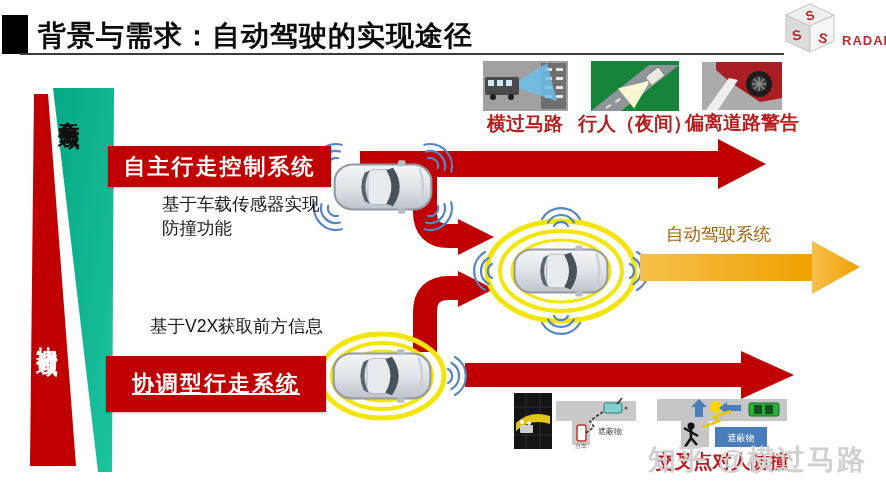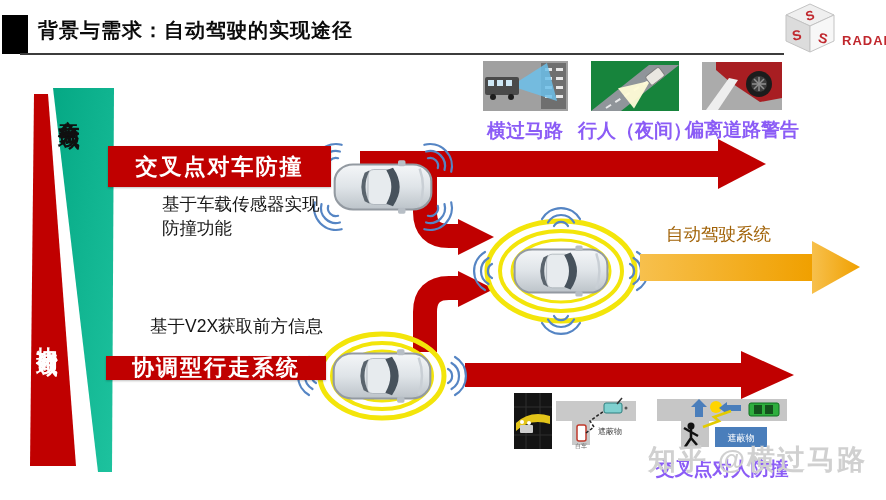--- a/index.html
+++ b/index.html
@@ -2,46 +2,46 @@
 <html><head>
 <meta charset="utf-8">
 <style>
   html,body{margin:0;padding:0;background:#e8e8e8;}
   .slide{
     position:relative;width:886px;height:500px;background:#ffffff;overflow:hidden;
     font-family:"Liberation Sans",sans-serif;
   }
   
   .title-square{position:absolute;left:2px;top:15px;width:26px;height:39px;background:#000;z-index:4;}
-  .page-title{position:absolute;left:38px;top:17px;font-size:20px;font-weight:bold;color:#0b0b0b;letter-spacing:1px;z-index:4;white-space:nowrap;}
+  .page-title{position:absolute;left:38px;top:17px;font-size:28px;font-weight:bold;color:#0b0b0b;letter-spacing:1px;z-index:4;white-space:nowrap;}
   .title-rule{position:absolute;left:20px;top:53px;width:764px;height:2px;background:#3c3c3c;z-index:4;}
   .logo{position:absolute;left:780px;top:2px;z-index:4;}
   
   .wedges{position:absolute;left:28px;top:86px;width:92px;height:392px;z-index:1;}
   .wedge{position:absolute;left:0;top:0;width:92px;height:392px;}
   .wedge.green{background:linear-gradient(100deg,#00a37f,#1fc4a0);clip-path:polygon(25px 2px,86px 2px,84px 386px,70px 386px);}
   .wedge.red{background:#c00000;clip-path:polygon(6px 8px,20px 8px,48px 380px,2px 380px);}
   .vlabel{position:absolute;writing-mode:vertical-rl;text-orientation:upright;font-weight:bold;font-size:21px;letter-spacing:3px;z-index:2;line-height:1;}
   .vlabel.comp{left:59px;top:103px;color:#101010;}
   .vlabel.coop{left:37px;top:330px;color:#ffffff;}
   
   .gfx{position:absolute;left:0;top:0;z-index:3;}
   
   .sys-box{position:absolute;background:#c00000;color:#fff;font-weight:bold;font-size:22px;letter-spacing:2px;display:flex;align-items:center;justify-content:center;z-index:4;white-space:nowrap;box-shadow:0 1px 2px rgba(0,0,0,.25);}
   .sys-box.upper{left:108px;top:146px;width:223px;height:41px;}
-  .sys-box.lower{left:106px;top:356px;width:220px;height:24px;}
+  .sys-box.lower{left:106px;top:356px;width:220px;height:56px;text-decoration:underline;}
   
   .desc{position:absolute;font-size:17.5px;color:#161616;line-height:1.35;z-index:4;white-space:nowrap;}
   .desc.sensor{left:152px;top:193px;margin-left:10px;}
   .desc.v2x{left:150px;top:315px;text-align:right;}
   .arrow-label{position:absolute;left:666px;top:222px;font-size:17.5px;color:#a16207;z-index:4;white-space:nowrap;}
   
   .fig{position:absolute;display:flex;flex-direction:column;align-items:center;z-index:2;}
   .fig .imgrow{display:flex;gap:4px;align-items:flex-end;}
-  .fig .cap{position:relative;z-index:6;margin-top:7px;font-size:19px;font-weight:600;color:#8b5cf6;white-space:nowrap;}
+  .fig .cap{position:relative;z-index:6;font-size:19px;font-weight:600;color:#b91c1c;white-space:nowrap;}
   .fig.a{left:455px;top:61px;width:140px;}
   .fig.b{left:570px;top:61px;width:130px;}
   .fig.c{left:672px;top:62px;width:140px;}
   .fig.d{left:495px;top:393px;width:160px;}
   .fig.e{left:638px;top:393px;width:168px;}
   
   .watermark{position:absolute;left:648px;top:441px;font-size:28px;font-weight:bold;color:#d0d0d0;z-index:5;letter-spacing:2px;white-space:nowrap;}
 </style>
 </head>
 <body>
@@ -144,21 +144,21 @@
       <use href="#arcset" transform="translate(561,312) rotate(90)"></use>
       <use href="#car" x="513" y="245" width="96" height="52"></use>
     </g>
 
     <g>
       <rect x="640" y="254" width="172" height="27" fill="url(#goldGrad)"></rect>
       <polygon points="812,241 860,267 812,294" fill="url(#goldGrad)"></polygon>
     </g>
   </svg>
 
-  <div class="sys-box upper">交叉点对车防撞</div>
+  <div class="sys-box upper">自主行走控制系统</div>
   <div class="sys-box lower">协调型行走系统</div>
 
   <div class="desc sensor">
     <span style="display:block">基于车载传感器实现</span>
     <span style="display:block">防撞功能</span>
   </div>
   <div class="desc v2x">基于V2X获取前方信息</div>
   <div class="arrow-label">自动驾驶系统</div>
 
   <div class="fig a">

